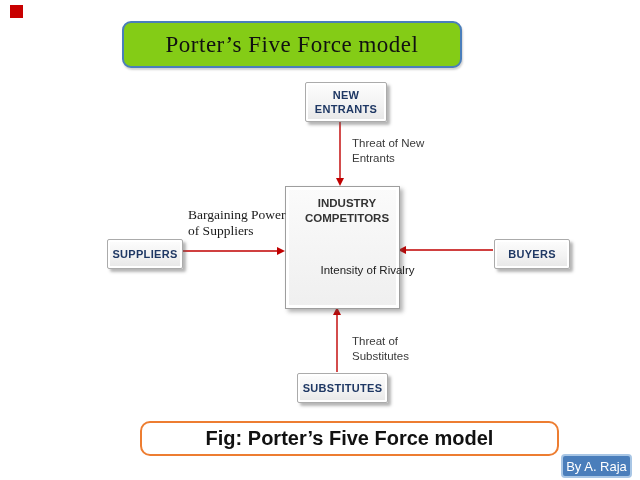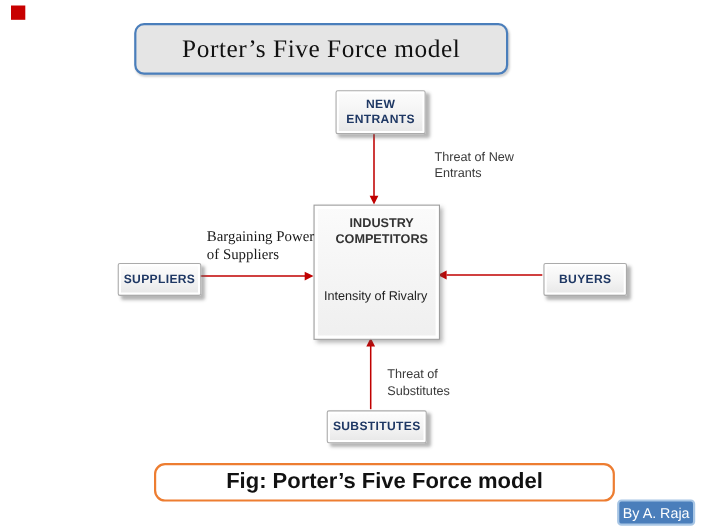--- a/index.html
+++ b/index.html
@@ -5,21 +5,21 @@
   html,body{margin:0;padding:0;background:#fff;}
   #stage{
     position:relative;width:640px;height:480px;background:#ffffff;
     font-family:"Liberation Sans",sans-serif;overflow:hidden;
   }
   
   .red-square{position:absolute;left:10px;top:5px;width:13px;height:13px;background:#c80000;}
   
   .title-box{
     position:absolute;left:122px;top:21px;width:336px;height:43px;
-    border:2px solid #4a7ebb;border-radius:9px;background:#e5e5e5;
+    border:2px solid #4a7ebb;border-radius:9px;background:#84cc16;
     box-shadow:1px 2px 2px rgba(0,0,0,.18);
     display:flex;align-items:center;justify-content:center;
   }
   .title-box .txt{
     font-family:"Liberation Serif",serif;font-size:23px;color:#111;letter-spacing:.5px;
   }
   
   .node{
     position:absolute;
     background:linear-gradient(180deg,#fdfdfd 0%,#f3f3f3 55%,#e7e7e7 100%);
@@ -40,25 +40,25 @@
     background:linear-gradient(180deg,#fbfbfb,#efefef);
     border:1px solid #9e9e9e;
     box-shadow:3px 3px 4px rgba(90,90,90,.45), inset 0 0 0 3px #ffffff;
   }
   .center-title{
     position:absolute;left:285px;top:196px;width:124px;text-align:center;
     font-size:11.5px;font-weight:600;color:#333;line-height:15px;
   }
   .center-sub{
     position:absolute;left:285px;top:263px;width:113px;text-align:center;
-    font-size:11.5px;color:#222;line-height:15px;
+    font-size:11.5px;color:#222;line-height:15px;padding-left:26px;
   }
   
   .edge-label{position:absolute;font-size:11.5px;color:#3a3a3a;line-height:15px;}
-  #lbl-threat-new{left:352px;top:136px;width:86px;margin-left:43px;}
+  #lbl-threat-new{left:352px;top:136px;width:86px;}
   #lbl-barg-sup{
     left:188px;top:207px;width:108px;
     font-family:"Liberation Serif",serif;font-size:13.5px;color:#1a1a1a;line-height:16px;
   }
   #lbl-barg-buy{left:407px;top:209px;width:100px;}
   #lbl-threat-sub{left:352px;top:334px;width:68px;}
   
   .caption-box{
     position:absolute;left:140px;top:421px;width:415px;height:31px;
     border:2px solid #ed7d31;border-radius:10px;background:#fff;

